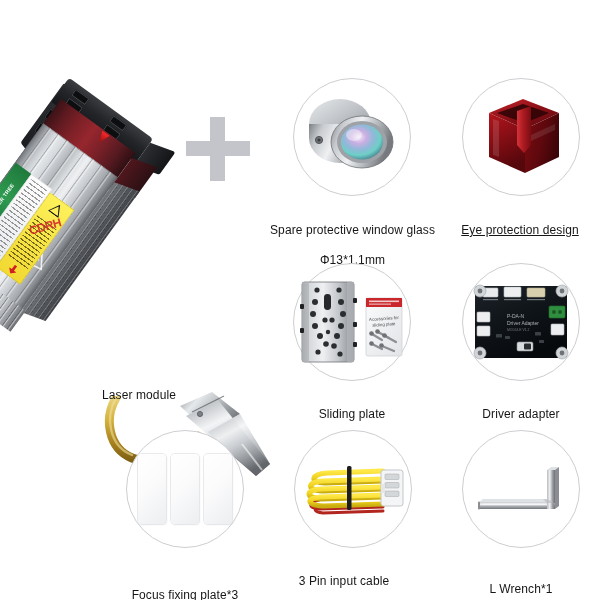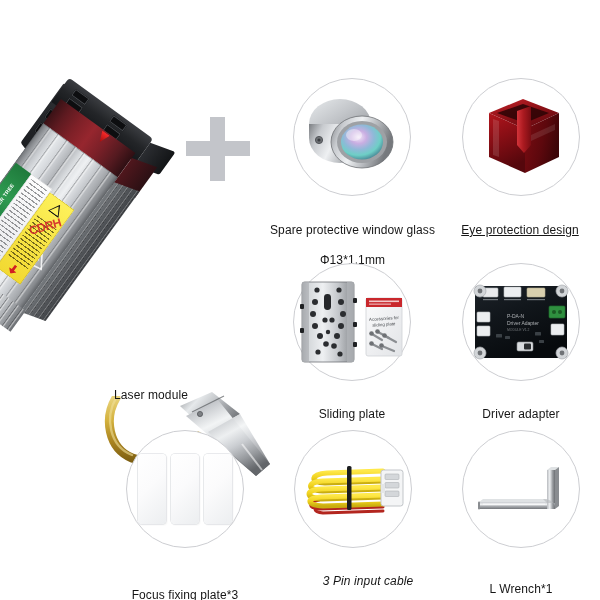--- a/index.html
+++ b/index.html
@@ -468,21 +468,21 @@
             <stop offset="70%" stop-color="#a8821f"></stop>
             <stop offset="100%" stop-color="#7d5f12"></stop>
           </linearGradient>
         </defs>
         <path d="M14,2 C2,22 6,52 30,62 C54,72 78,56 96,40" stroke="url(#goldG)" stroke-width="9" fill="none" stroke-linecap="round"></path>
         <path d="M14,2 C3,21 7,50 30,59" stroke="#f0e09a" stroke-width="2.4" fill="none" opacity=".6" stroke-linecap="round"></path>
       </svg>
     </div>
   </div>
 
-  <div class="caption" style="left:17px; top:388px; width:268px;">Laser module</div>
+  <div class="caption" style="left:5px; top:388px; width:268px;">Laser module</div>
 
   <div class="ring" style="left:293px; top:78px; width:118px; height:118px;">
     <div class="ring-inner">
       <div class="lens-puck">
         <svg width="96" height="86" viewBox="0 0 96 86">
           <defs>
             <linearGradient id="metalSide" x1="0" y1="0" x2="1" y2="0.3">
               <stop offset="0%" stop-color="#7c7f83"></stop>
               <stop offset="22%" stop-color="#c8cbcf"></stop>
               <stop offset="48%" stop-color="#eef0f2"></stop>
@@ -758,21 +758,21 @@
             <rect x="84" y="16" width="22" height="36" rx="2.5" fill="#f4f5f6" stroke="#c2c5c9" stroke-width="1"></rect>
             <rect x="88" y="20" width="14" height="5.5" rx="1" fill="#d4d7da" stroke="#aeb1b5" stroke-width=".6"></rect>
             <rect x="88" y="28.5" width="14" height="5.5" rx="1" fill="#d4d7da" stroke="#aeb1b5" stroke-width=".6"></rect>
             <rect x="88" y="37" width="14" height="5.5" rx="1" fill="#d4d7da" stroke="#aeb1b5" stroke-width=".6"></rect>
             <rect x="84" y="30" width="4" height="9" rx="1" fill="#e4e6e8"></rect>
           </g>
         </svg>
       </div>
     </div>
   </div>
-  <div class="caption" style="left:288px; top:559px; width:160px;font-style:italic;">
+  <div class="caption" style="left:264px; top:559px; width:160px;">
     <span>3 Pin input cable</span>
   </div>
 
   <div class="ring" style="left:462px; top:430px; width:118px; height:118px;">
     <div class="ring-inner">
       <div class="wrench">
         <svg width="92" height="62" viewBox="0 0 92 62">
           <defs>
             <linearGradient id="steelH" x1="0" y1="0" x2="0" y2="1">
               <stop offset="0%" stop-color="#c9ccd0"></stop>

